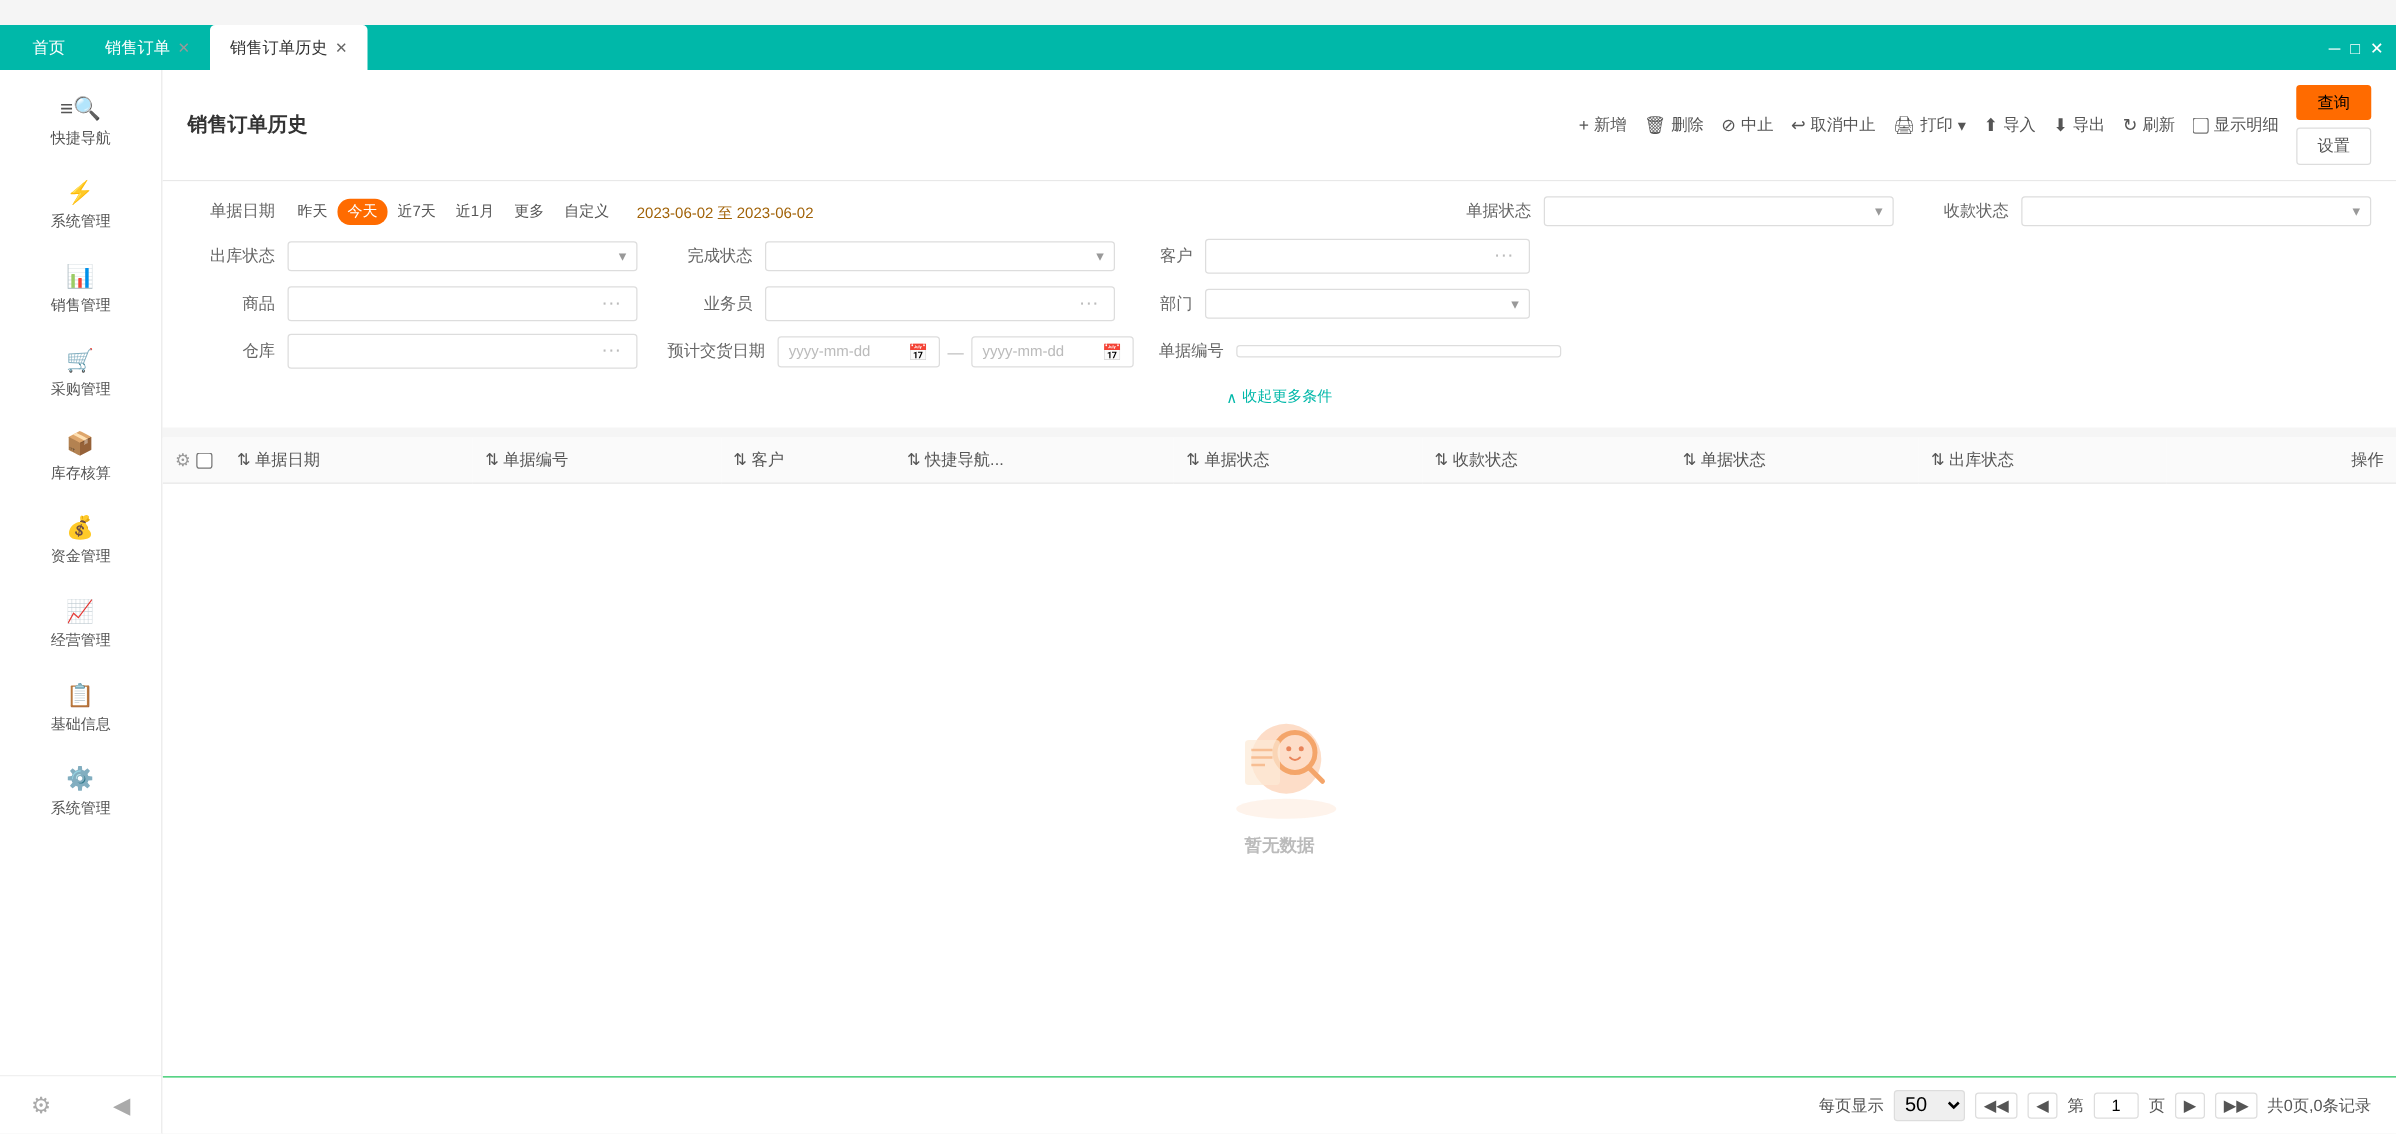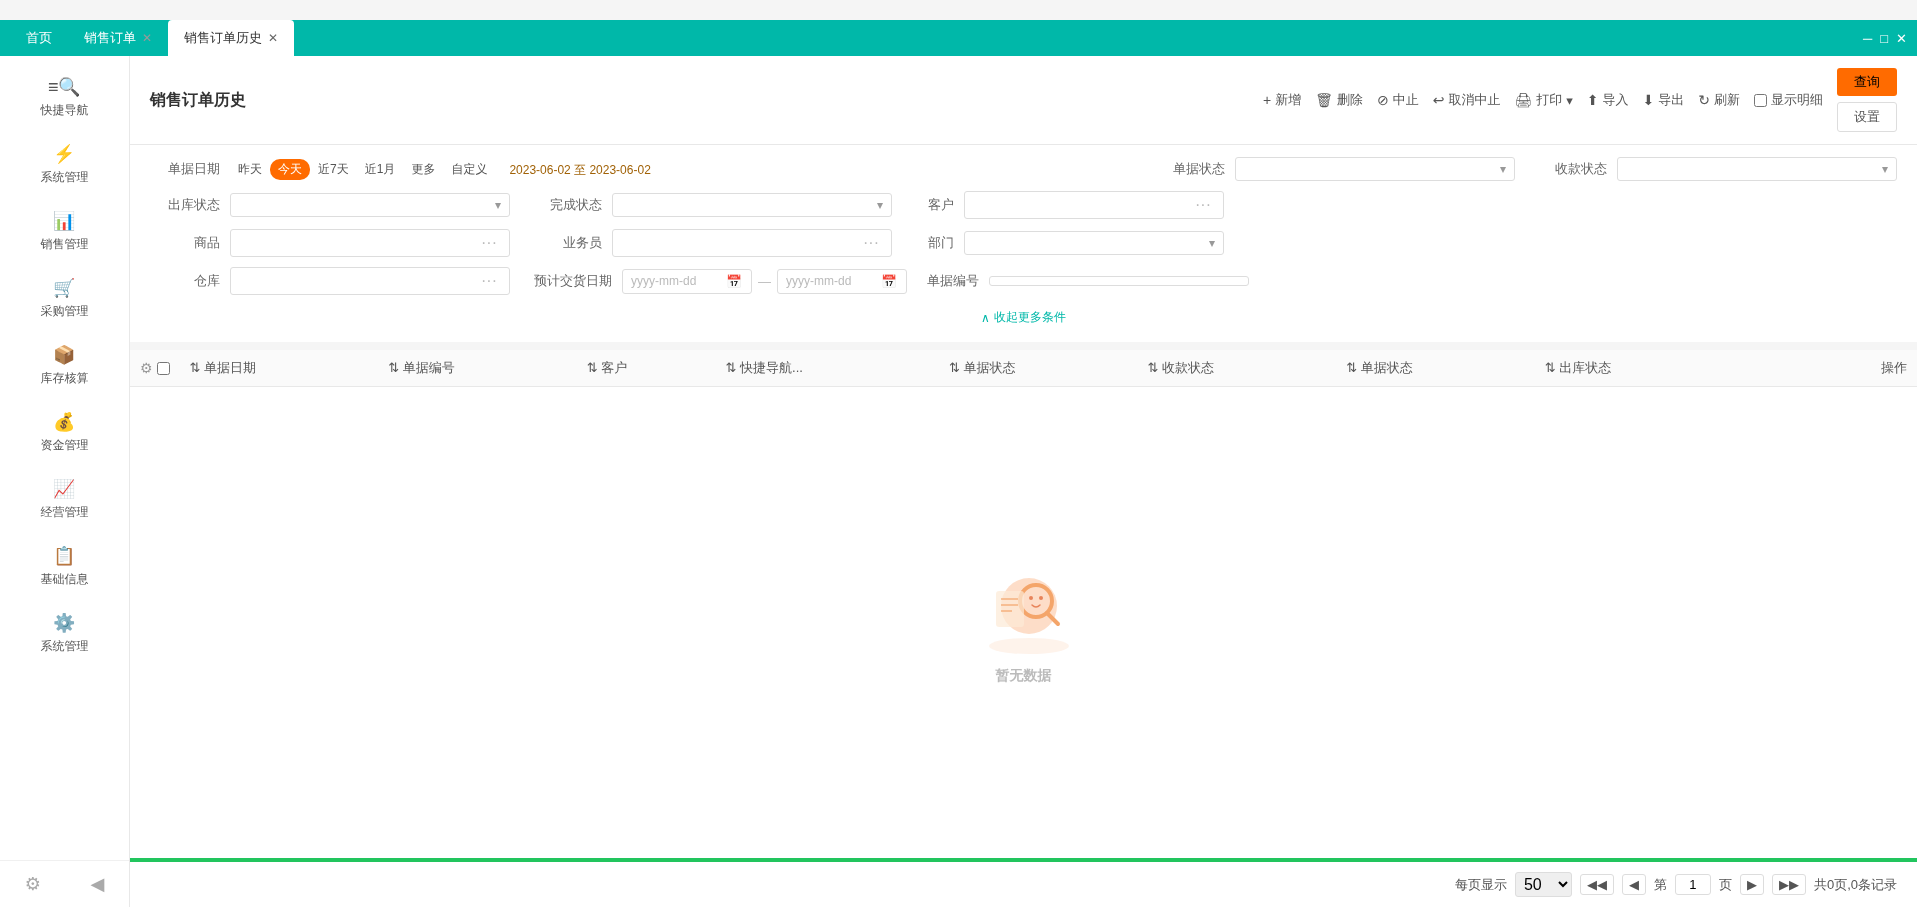--- a/index.html
+++ b/index.html
@@ -61,21 +61,21 @@
     thead tr { background: #fafafa; }
     th { padding: 9px 10px; text-align: left; color: #555; font-weight: normal; border-bottom: 1px solid #e8e8e8; white-space: nowrap; }
     .checkbox-col { width: 36px; }
 
     
     .empty-state { flex: 1; display: flex; flex-direction: column; align-items: center; justify-content: center; padding: 60px 0; }
     .empty-icon { width: 100px; height: 90px; position: relative; margin-bottom: 16px; }
     .empty-text { color: #bbb; font-size: 14px; font-weight: bold; }
 
     
-    .pagination { display: flex; align-items: center; justify-content: flex-end; padding: 10px 20px; border-top: 4px solid #22c55e; background: #fff; gap: 8px; font-size: 13px; color: #555; flex-shrink: 0; }
+    .pagination { display: flex; align-items: center; justify-content: flex-end; padding: 10px 20px; border-top: 1px solid #22c55e; background: #fff; gap: 8px; font-size: 13px; color: #555; flex-shrink: 0; }
     .pagination select { border: 1px solid #ddd; border-radius: 3px; padding: 2px 4px; font-size: 16px; }
     .page-btn { padding: 2px 6px; border: 1px solid #ddd; border-radius: 3px; cursor: pointer; color: #555; background: #fff; font-size: 13px; }
     .page-input { width: 36px; border: 1px solid #ddd; border-radius: 3px; padding: 2px 4px; text-align: center; font-size: 13px; }
 
     
     .empty-svg { width: 110px; height: 100px; }
   </style>
 </head>
 <body>
 

